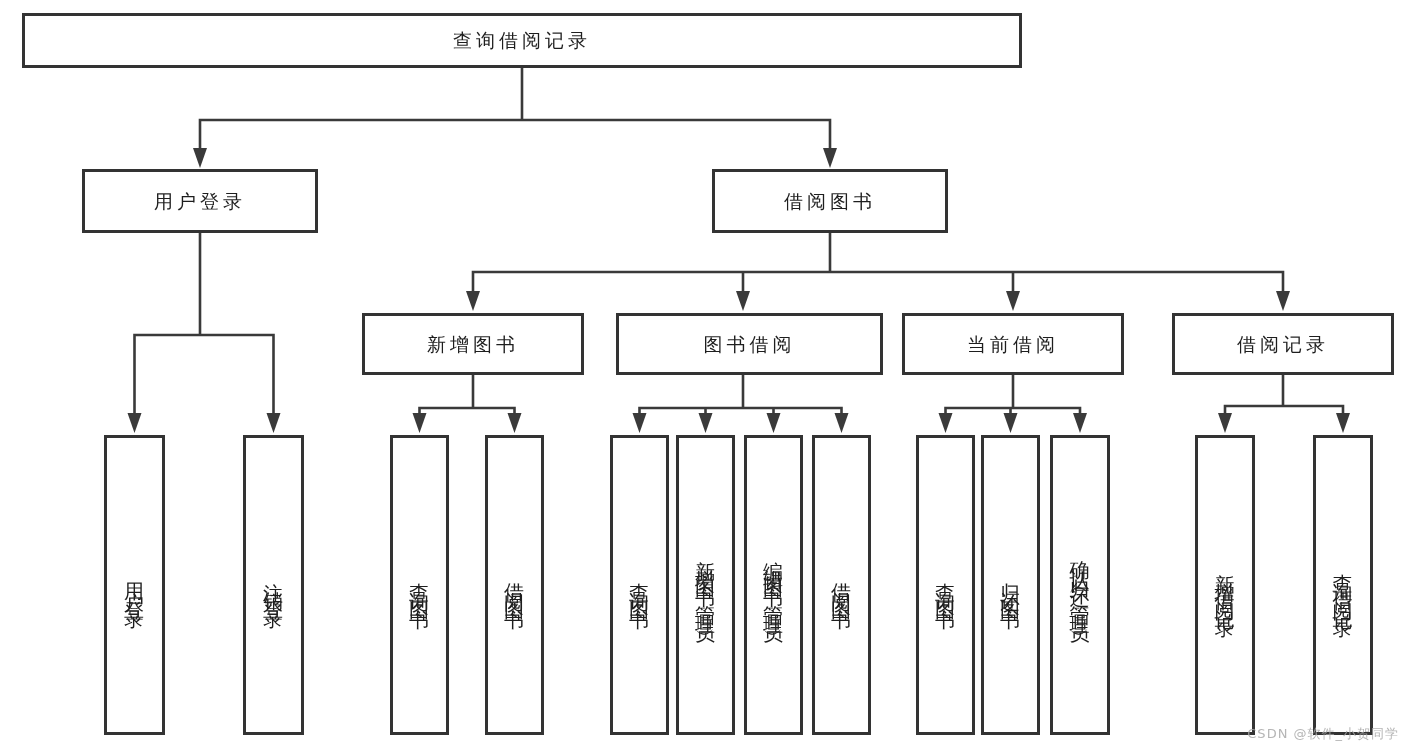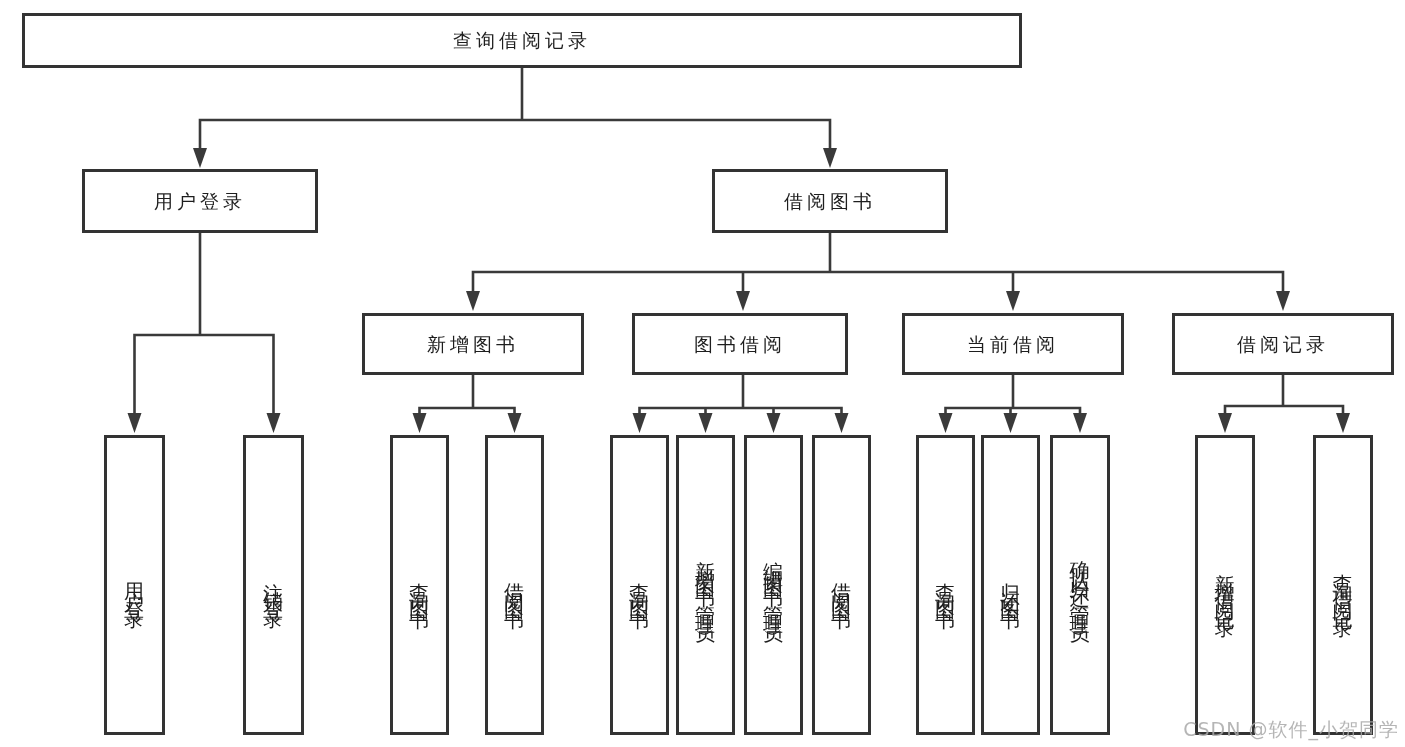--- a/index.html
+++ b/index.html
@@ -25,21 +25,21 @@
   }
   .leaf{
     writing-mode:vertical-rl;
     text-orientation:mixed;
     font-size:20px;letter-spacing:9px;line-height:1;
     white-space:normal;
   }
   .watermark{
     position:absolute;
     right:6px;bottom:4px;
-    font-size:19px;letter-spacing:1px;
+    font-size:13px;letter-spacing:1px;
     color:var(--watermark,#a9a9a9);
     opacity:.85;
   }
 </style>
 </head>
 <body>
 
 <div class="canvas">
 
   <svg class="connectors" viewBox="0 0 1405 747" xmlns="http://www.w3.org/2000/svg">
@@ -77,21 +77,21 @@
     <polygon points="1218,413 1232,413 1225,433"></polygon>
     <polygon points="1336,413 1350,413 1343,433"></polygon>
   </svg>
 
   <div class="box" style="left:22px;top:13px;width:1000px;height:55px">查询借阅记录</div>
 
   <div class="box" style="left:82px;top:169px;width:236px;height:64px">用户登录</div>
   <div class="box" style="left:712px;top:169px;width:236px;height:64px">借阅图书</div>
 
   <div class="box" style="left:362px;top:313px;width:222px;height:62px">新增图书</div>
-  <div class="box" style="left:632px;top:313px;width:216px;height:62px">图书借阅</div>
+  <div class="box" style="left:616px;top:313px;width:267px;height:62px">图书借阅</div>
   <div class="box" style="left:1172px;top:313px;width:222px;height:62px">借阅记录</div>
   <div class="box" style="left:902px;top:313px;width:222px;height:62px">当前借阅</div>
 
   <div class="box leaf" style="left:104px;top:435px;width:61px;height:300px">用户登录</div>
   <div class="box leaf" style="left:243px;top:435px;width:61px;height:300px">注销登录</div>
 
   <div class="box leaf" style="left:390px;top:435px;width:59px;height:300px">查询图书</div>
   <div class="box leaf" style="left:485px;top:435px;width:59px;height:300px">借阅图书</div>
 
   <div class="box leaf" style="left:610px;top:435px;width:59px;height:300px">查询图书</div>

